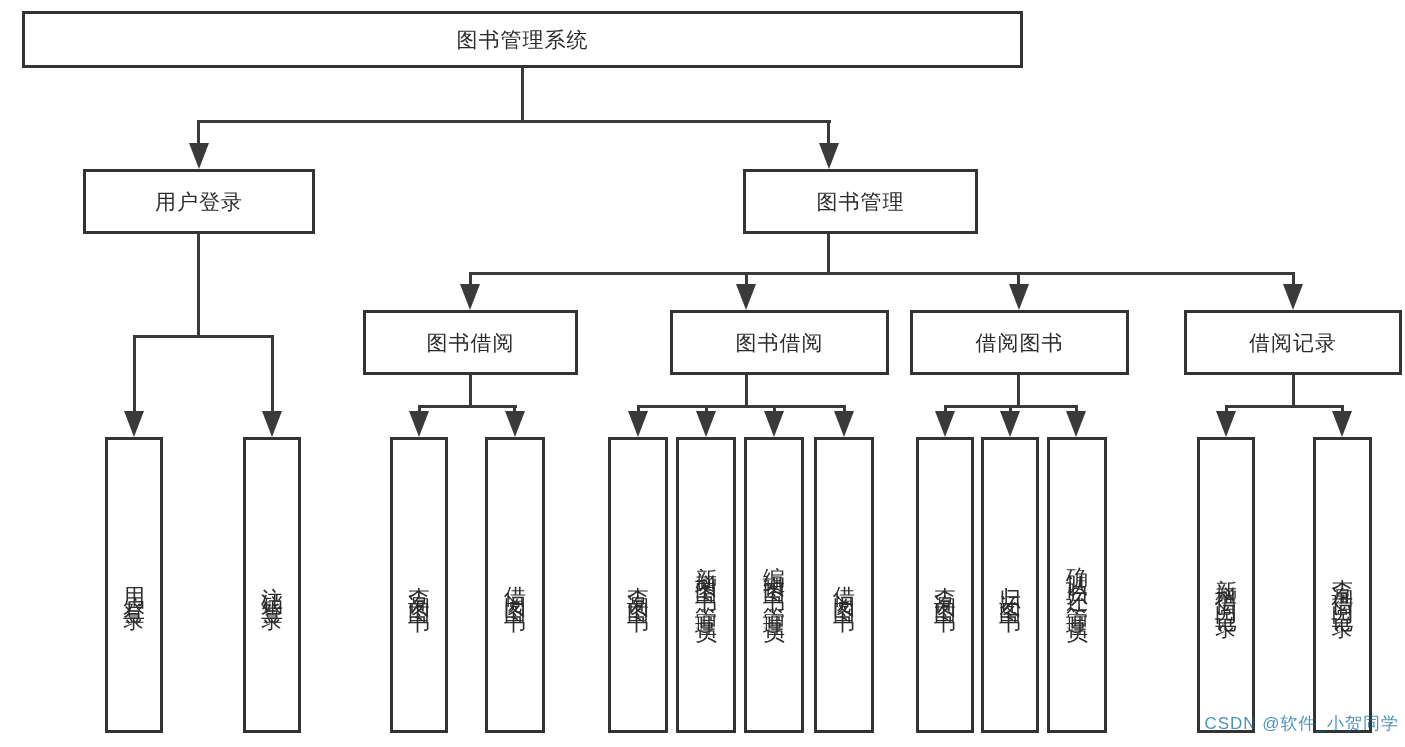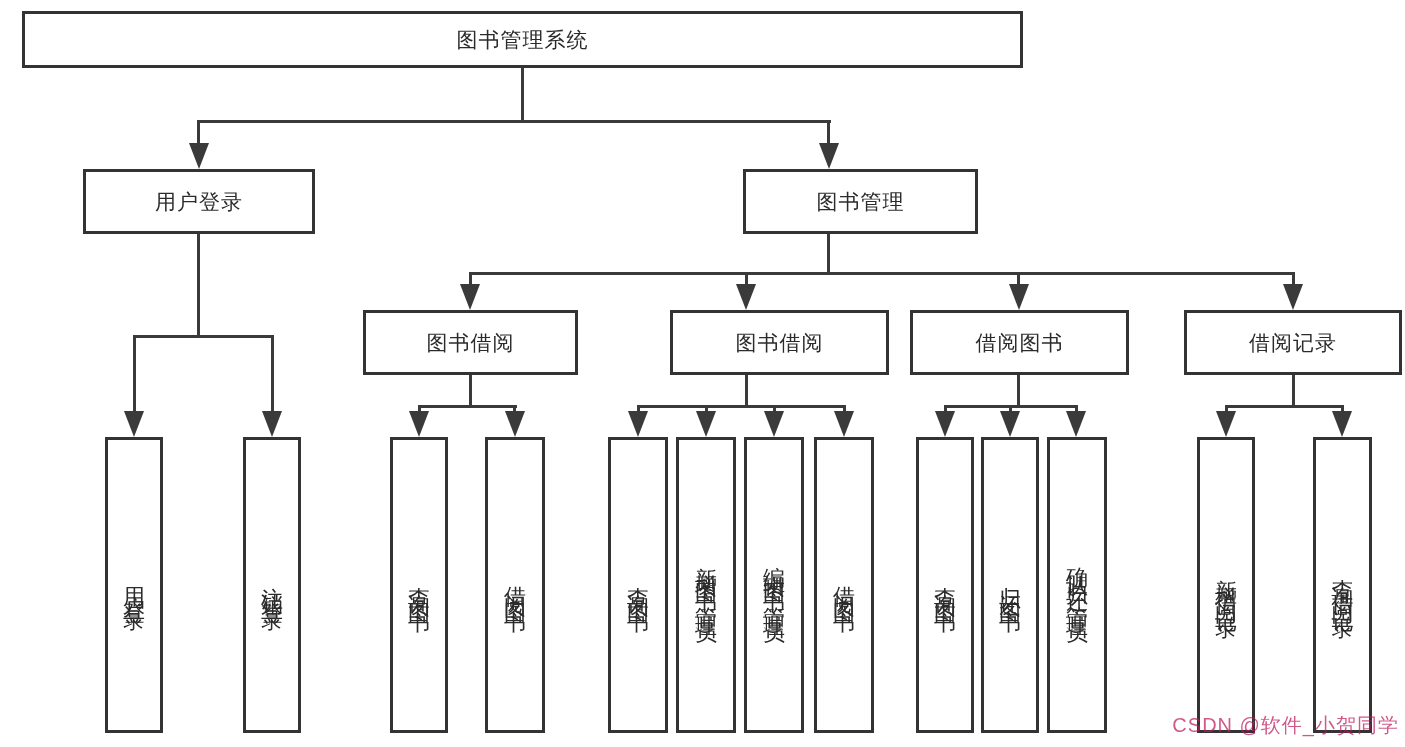--- a/index.html
+++ b/index.html
@@ -20,21 +20,21 @@
     letter-spacing:8px; line-height:1; font-size:22px; color:#2b2b2b;
   }
   .ln { position:absolute; background:#3a3a3a; z-index:1; }
   .ah {
     position:absolute; width:0; height:0; z-index:1;
     border-left:10px solid transparent; border-right:10px solid transparent;
     border-top:26px solid #3a3a3a;
   }
   #watermark {
     position:absolute; top:712px; right:6px; z-index:5;
-    font-size:20px; color:#be185d; opacity:0.72; letter-spacing:1px;
+    font-size:17px; color:#0369a1; opacity:0.72; letter-spacing:1px;
     white-space:nowrap;
   }
 
   
   #b-root    { left:22px;  top:11px;  width:1001px; height:57px; }
   #b-user    { left:83px;  top:169px; width:232px;  height:65px; }
   #b-mgmt    { left:712px; top:169px; width:235px;  height:65px;margin-left:31px; }
   #b-rec     { left:363px; top:310px; width:215px;  height:65px; }
   #b-borrow  { left:637px; top:310px; width:219px;  height:65px;margin-left:33px; }
   #b-current { left:910px; top:310px; width:219px;  height:65px; }

